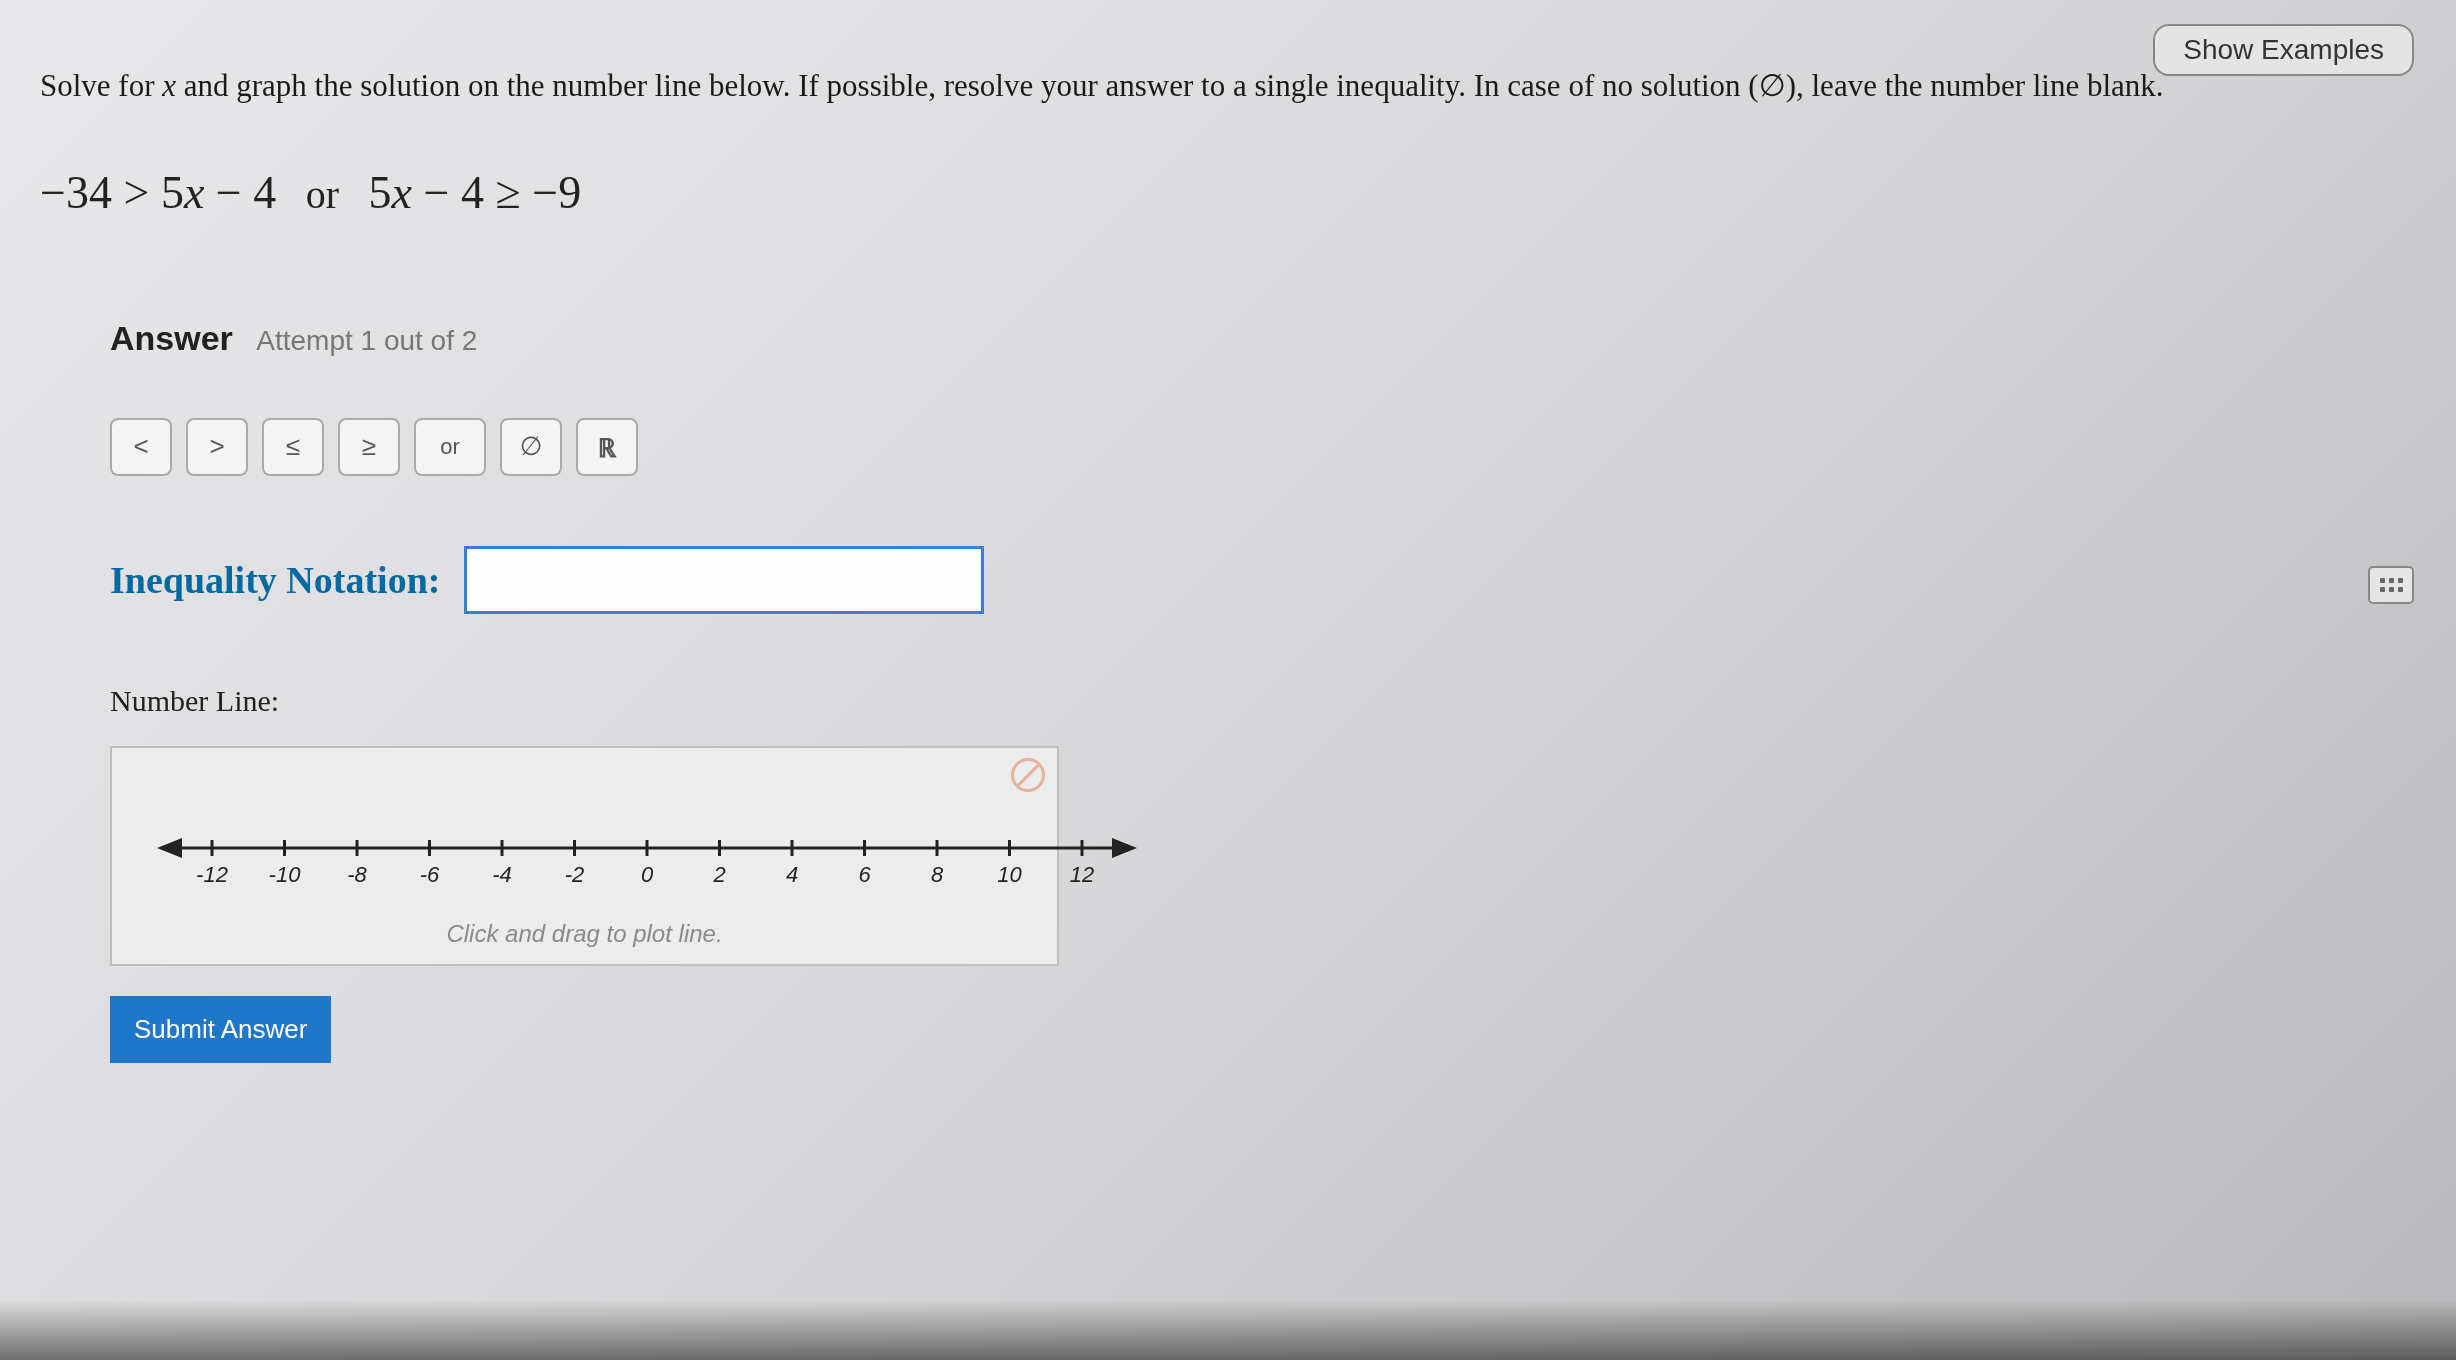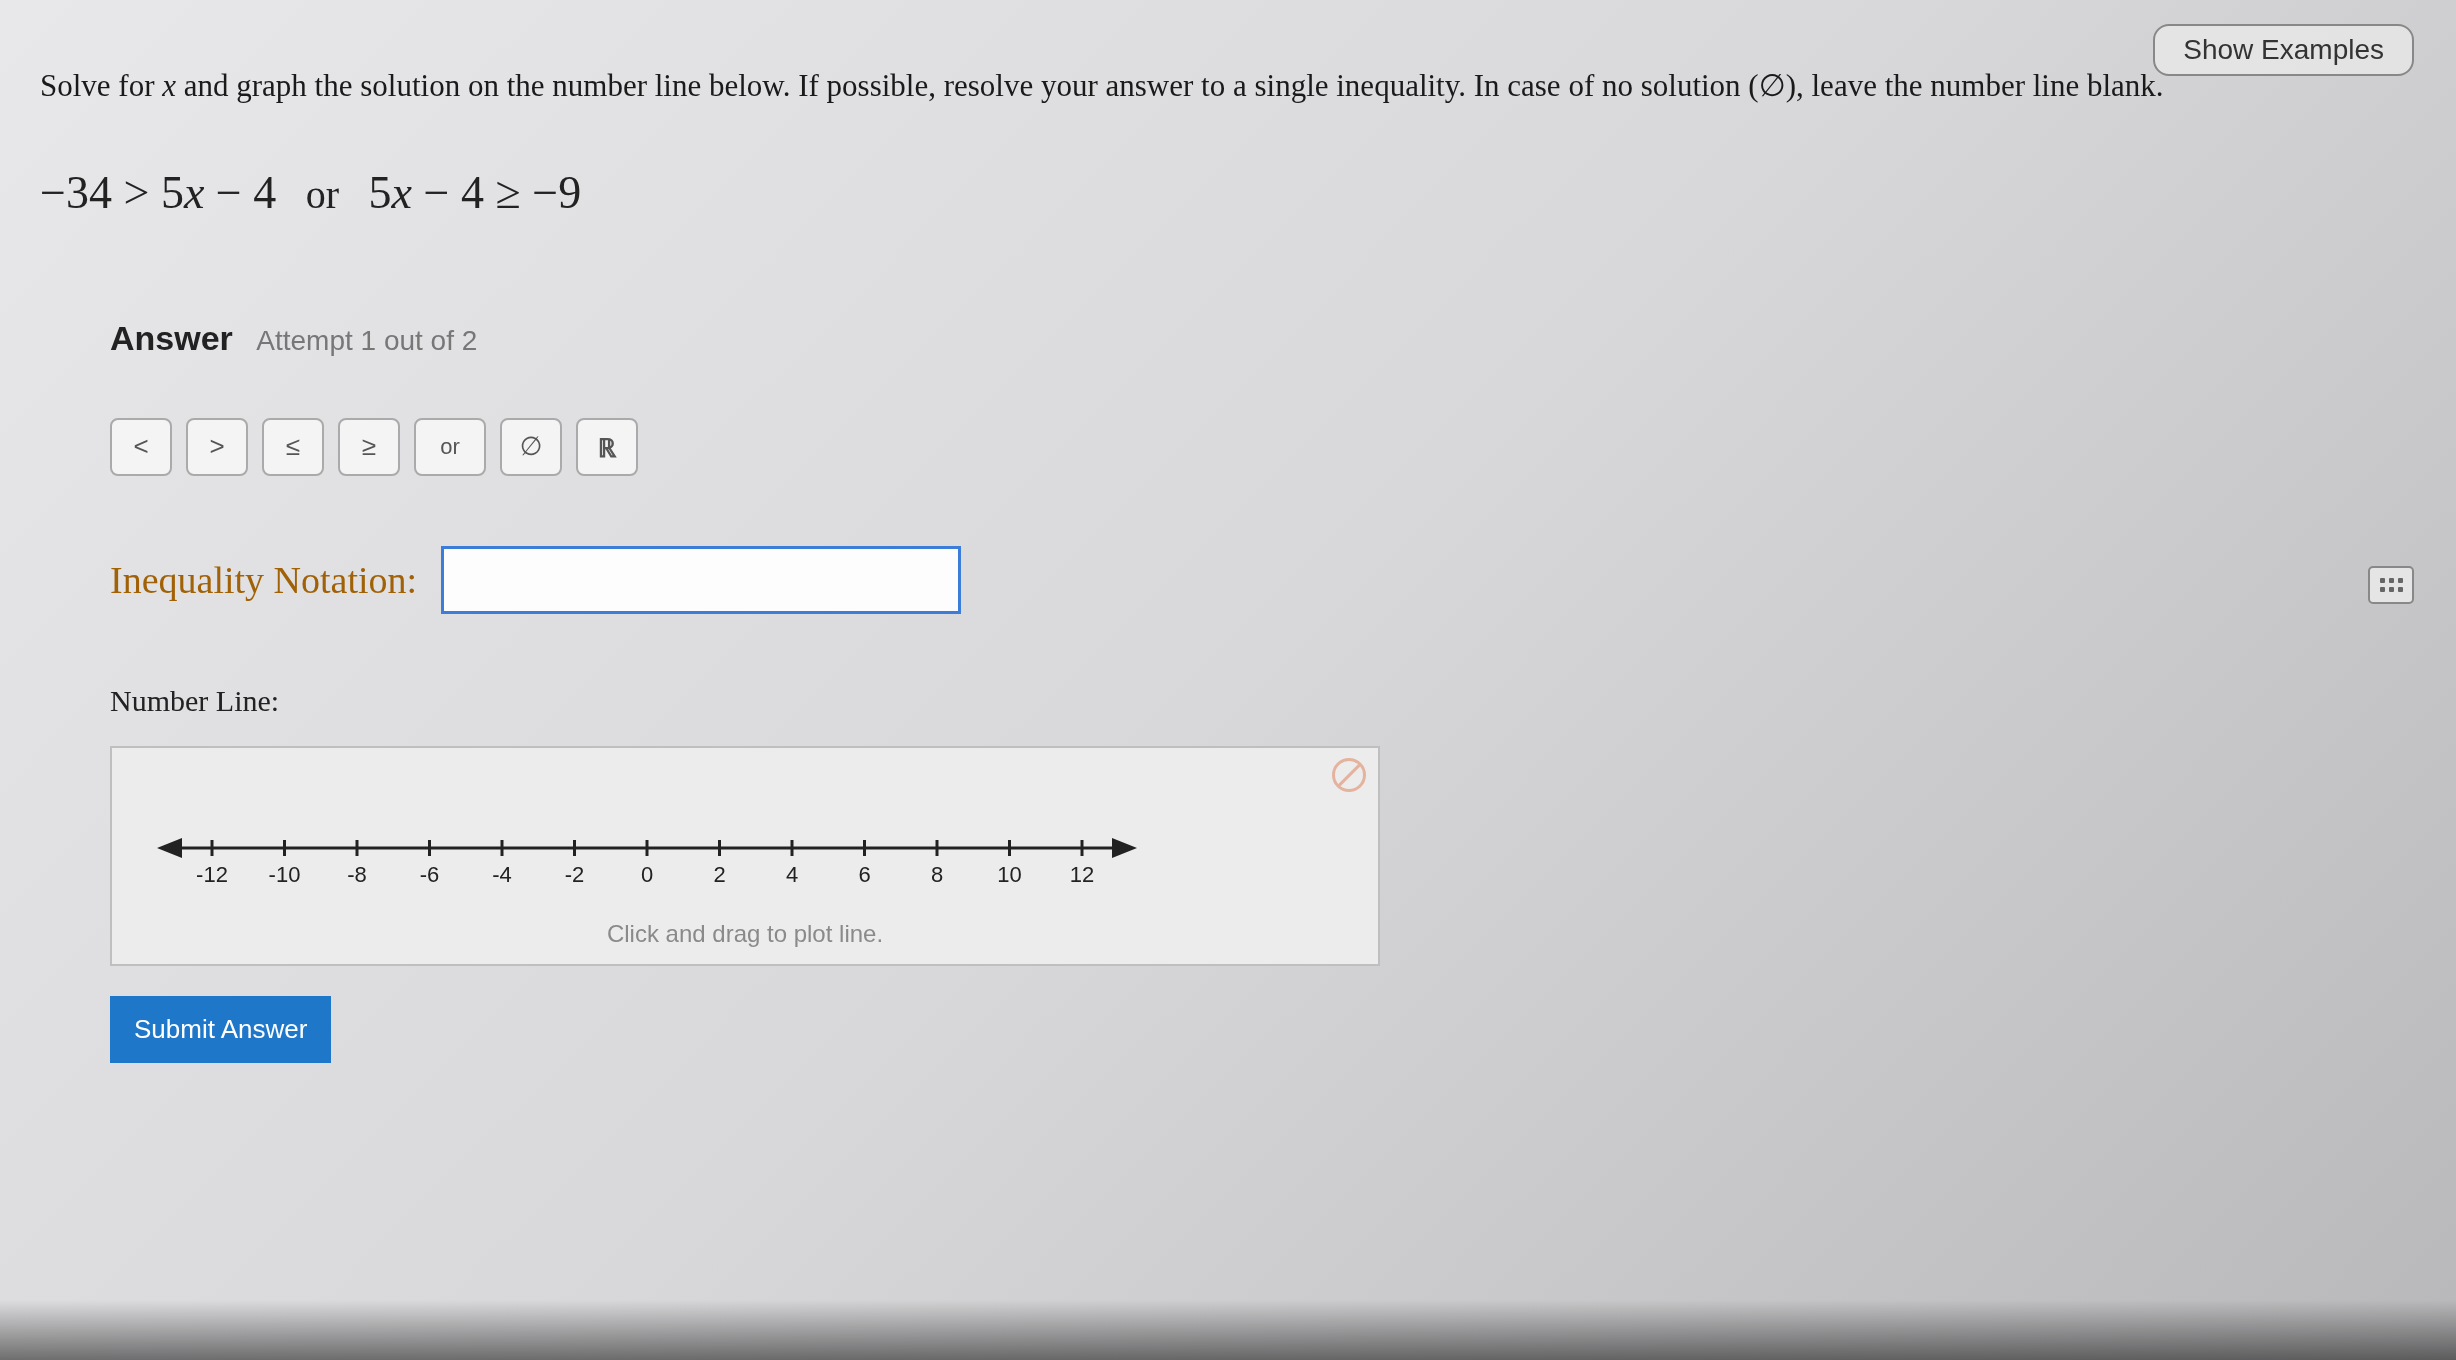--- a/index.html
+++ b/index.html
@@ -95,43 +95,45 @@
   .sym-btn.rset { font-family: 'Times New Roman', serif; font-weight: bold; }
   .notation-row {
     display: flex;
     align-items: center;
     margin-top: 70px;
     gap: 24px;
   }
   .notation-label {
     font-size: 38px;
     font-family: Georgia, serif;
-    color: #a16207;
+    color: #0369a1;
+    font-weight: bold;
   }
   .notation-input {
     width: 520px;
     height: 68px;
     border: 3px solid #3b7dd8;
     background: #fdfdfd;
     font-size: 30px;
     padding: 0 10px;
   }
   .numline-label {
     font-size: 30px;
     font-family: Georgia, serif;
     color: #222;
     margin-top: 70px;
   }
   .numline-box {
     margin-top: 28px;
-    width: 1270px;
+    width: 949px;
     height: 220px;
     border: 2px solid #bfbfbf;
     background: #ececec;
     position: relative;
+    font-style: italic;
   }
   .clear-icon {
     position: absolute;
     top: 10px;
     right: 12px;
     width: 34px;
     height: 34px;
     border: 3px solid #e0855e;
     border-radius: 50%;
     opacity: 0.55;

